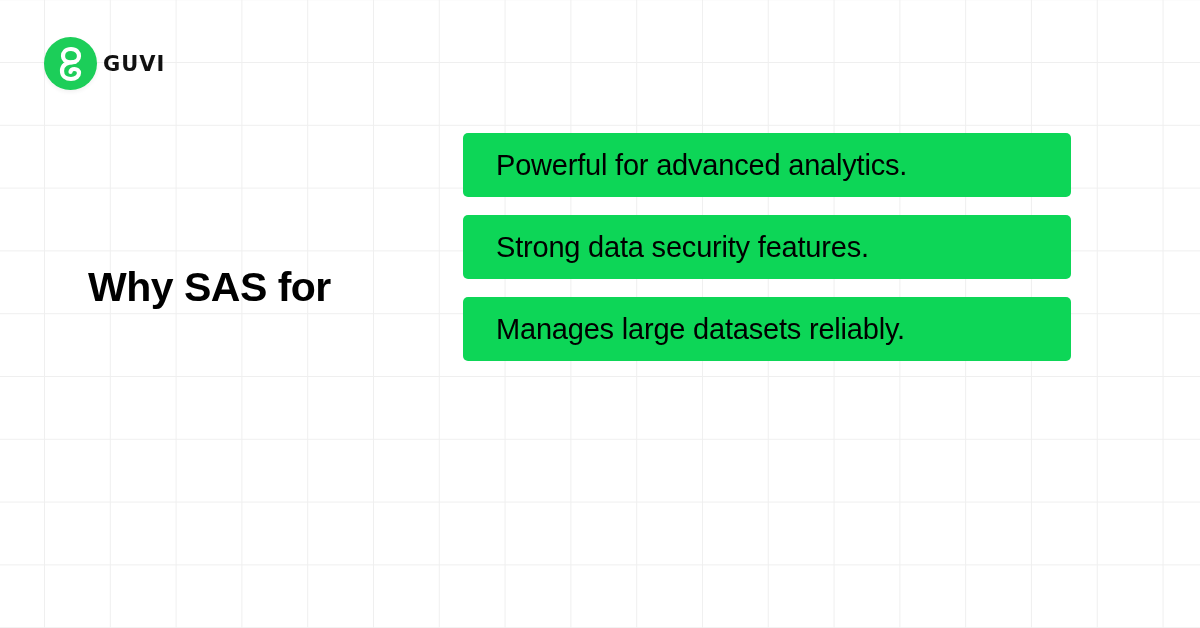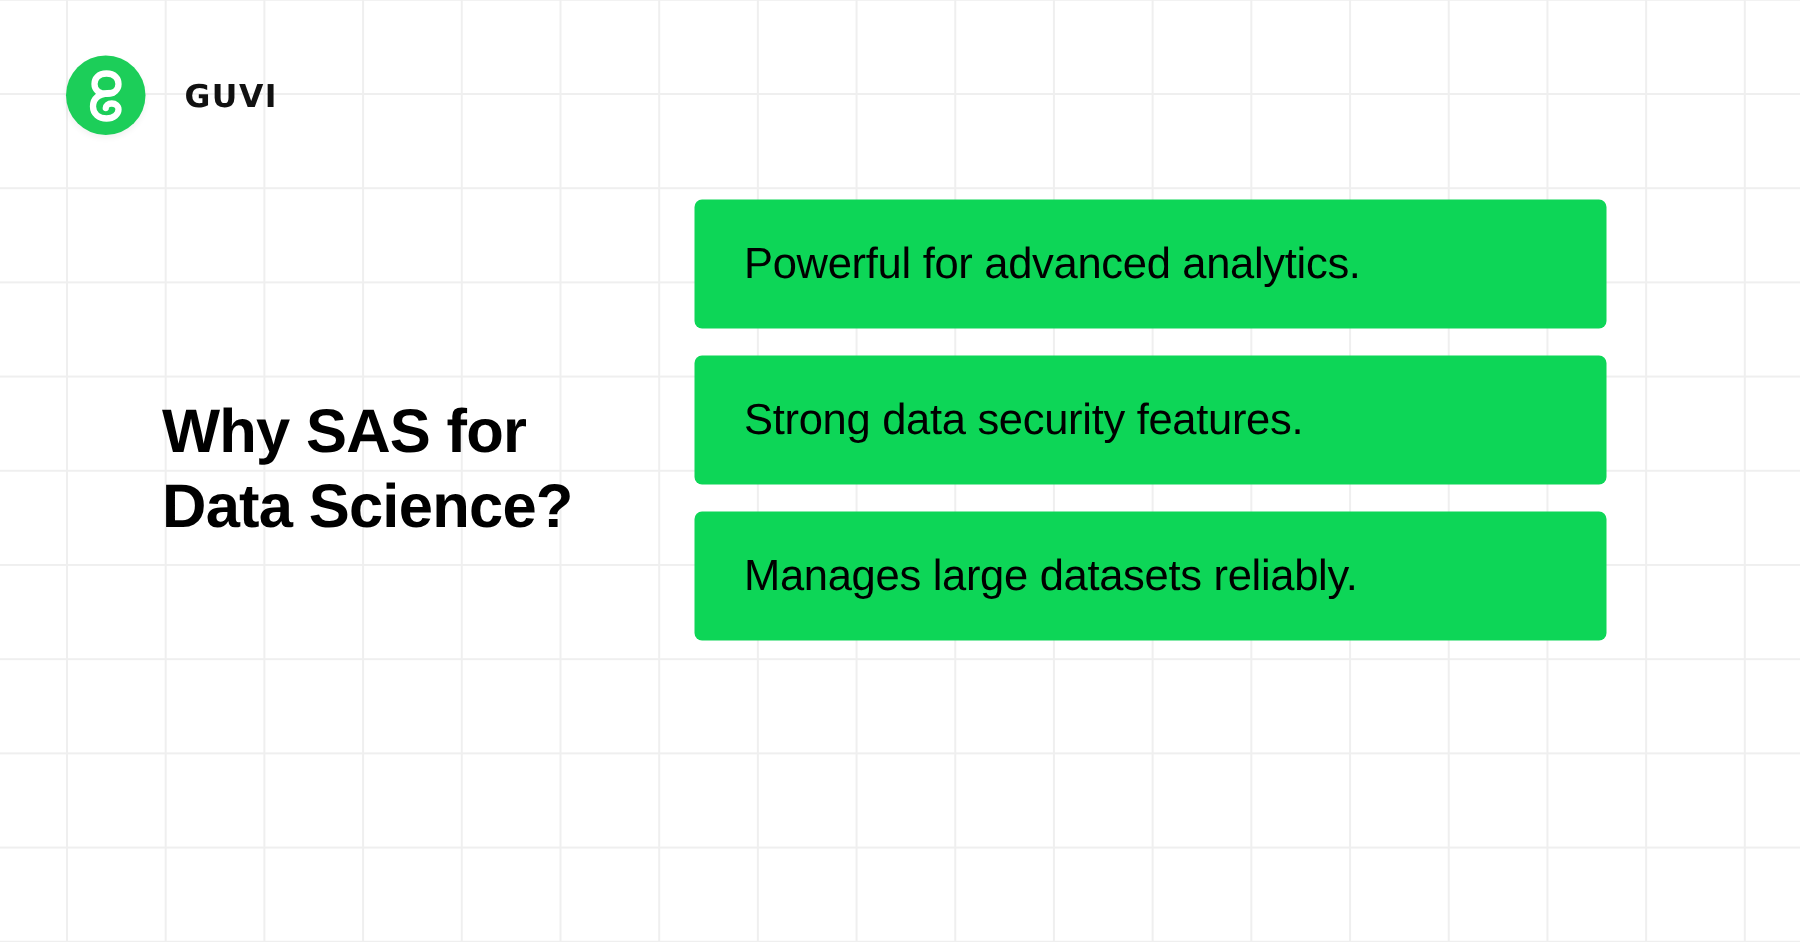--- a/index.html
+++ b/index.html
@@ -32,51 +32,51 @@
       height: 53px;
       border-radius: 50%;
       background: #1cce59;
       display: flex;
       align-items: center;
       justify-content: center;
       box-shadow: 0 2px 4px rgba(0,0,0,0.06);
     }
     .logo-mark svg { display: block; }
     .logo-text {
-      margin-left: 26px;
+      margin-left: 6px;
       font-family: "DejaVu Sans", sans-serif;
       font-weight: bold;
       font-size: 21px;
       letter-spacing: 1px;
       color: #111;
     }
     .heading {
       position: absolute;
-      left: 108px;
+      left: 88px;
       top: 262px;
       margin: 0;
       font-family: "Liberation Sans", sans-serif;
       font-weight: bold;
       font-size: 41px;
       line-height: 50px;
       letter-spacing: -0.5px;
       color: #000;
     }
     .heading span { display: block; }
     .features {
       position: absolute;
       left: 463px;
       top: 133px;
       width: 608px;
       margin: 0;
       padding: 0;
       list-style: none;
     }
     .feature {
-      height: 86px;
+      height: 64px;
       margin-bottom: 18px;
       background: #0dd657;
       border-radius: 5px;
       display: flex;
       align-items: center;
       padding-left: 33px;
       box-sizing: border-box;
     }
     .feature-text {
       font-family: "Liberation Sans", sans-serif;
@@ -93,21 +93,20 @@
     <svg width="30" height="36" viewBox="0 0 30 36">
       <path d="M15 3 C9.5 3 7 6.5 7 10 C7 13.5 9.5 16.5 15 16.5 C20.5 16.5 23 13.5 23 10 C23 6.5 20.5 3 15 3 Z" fill="none" stroke="#ffffff" stroke-width="4.2"></path>
       <path d="M19 16 C 9 16 6 20 6 25 C6 30 10 33 15 33 C20 33 23 30 23 27 C23 24.5 21 23 18.5 23 C16 23 14.5 24.5 14.5 26" fill="none" stroke="#ffffff" stroke-width="4.2" stroke-linecap="round"></path>
     </svg>
   </div>
   <span class="logo-text">GUVI</span>
 </div>
 
 <h1 class="heading">
   <span>Why SAS for</span>
-  <span>Data Science?</span>
 </h1>
 
 <ul class="features">
   <li class="feature">
     <span class="feature-text">Powerful for advanced analytics.</span>
   </li>
   <li class="feature">
     <span class="feature-text">Strong data security features.</span>
   </li>
   <li class="feature">

